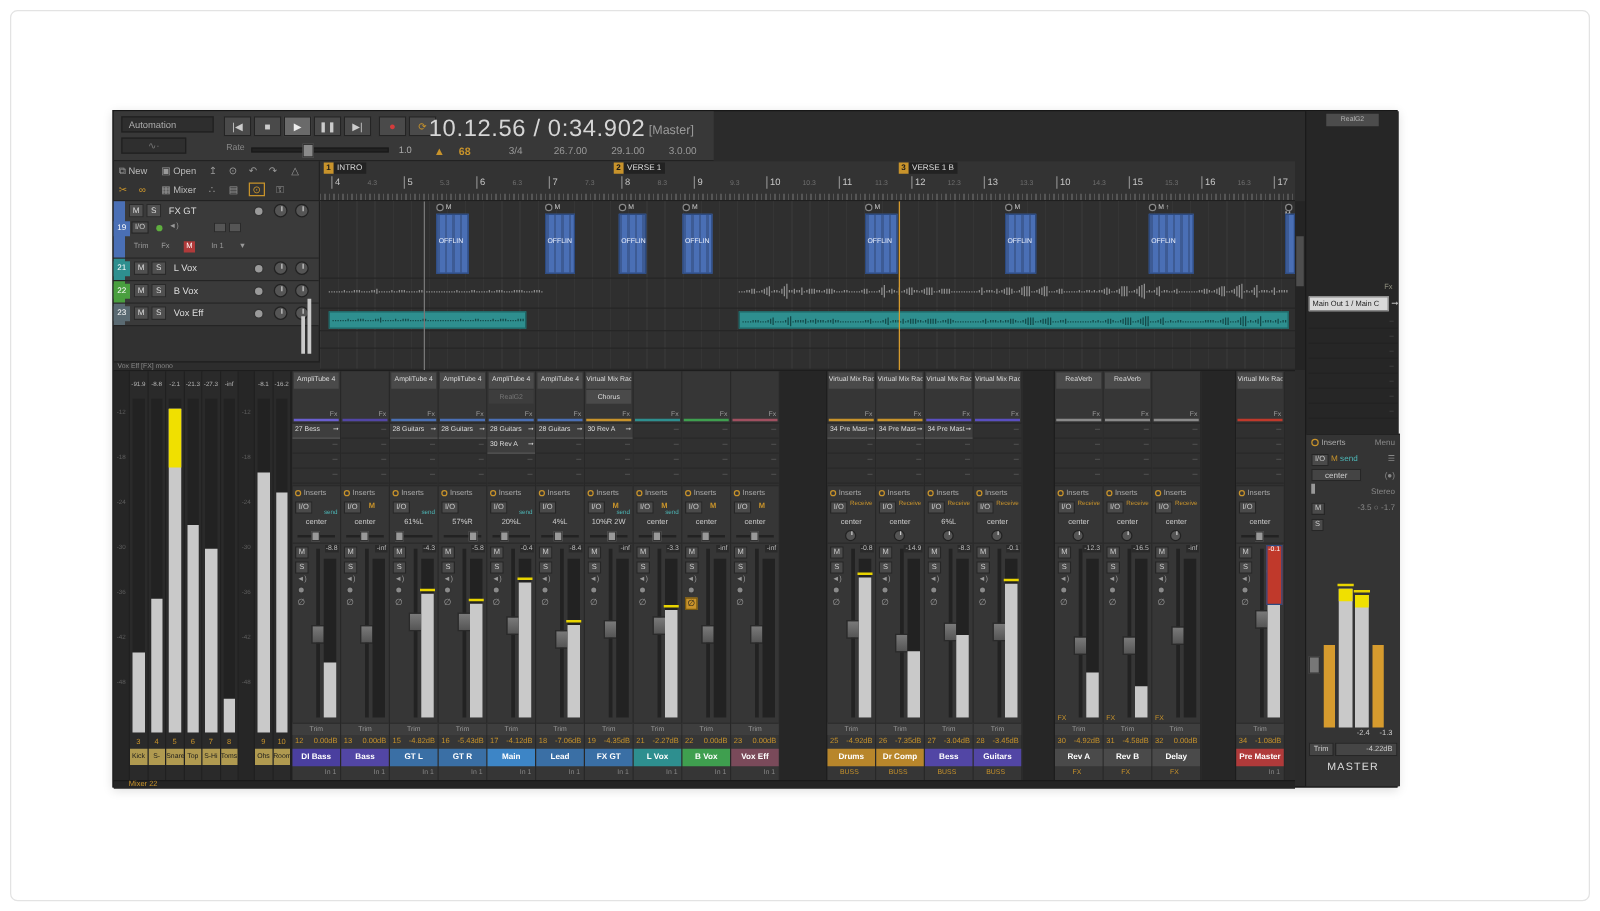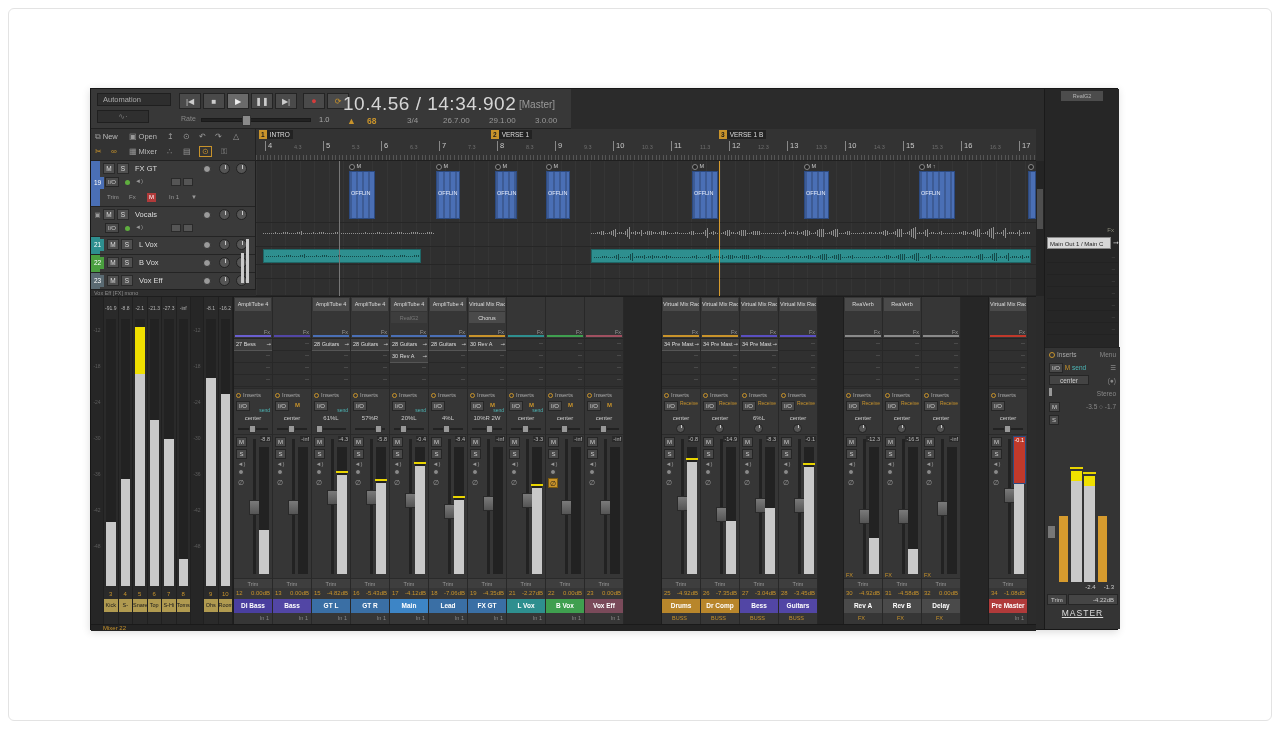--- a/index.html
+++ b/index.html
@@ -104,21 +104,21 @@
   .mbar.or { width:9px; background:#d69b2e; }
   .mbar.gr { width:11px; background:#c9c9c9; }
   .ycap { position:absolute; top:0; left:0; right:0; height:10px; background:#f0e000; }
   .pkdash { position:absolute; top:-4px; left:-1px; right:-1px; height:2px; background:#e8d400; }
   .mfader { position:absolute; left:-4px; top:52%; width:9px; height:14px; background:#777; border:1px solid #333; }
   .mpeaks { position:absolute; left:0; top:236px; width:100%; font-size:6px; color:#ccc; text-align:right; padding-right:6px; }
   .mpeaks span { margin-left:8px; }
   .mtrim { position:absolute; left:2px; top:246px; width:71px; height:11px; display:flex; gap:1px; }
   .mtrim div { background:#454545; border:1px solid #262626; font-size:6px; color:#ccc; line-height:10px; padding:0 3px; }
   .mtrim .v { flex:1; text-align:right; }
-  .mname { position:absolute; left:0; top:260px; width:100%; text-align:center; color:#ddd; font-size:8.5px; letter-spacing:1px;text-decoration:underline; }
+  .mname { position:absolute; left:0; top:260px; width:100%; text-align:center; color:#ddd; font-size:8.5px; letter-spacing:1px; }
 
   
   .mixer { position:absolute; left:0; top:207px; width:945px; height:328px; background:#2c2c2c; border-top:1px solid #1d1d1d; display:flex; }
   .bank { position:relative; width:143px; background:#262626; border-right:1px solid #1d1d1d; flex:none; display:flex; }
   .bcol { position:relative; flex:none; border-right:1px solid #202020; }
   .bcol.meterch { width:14.5px; background:#2a2a2a; }
   .bcol.scale { width:13px; background:#262626; }
   .bdb { position:absolute; top:8px; left:0; width:100%; text-align:center; color:#b5b5b5; font-size:5px; }
   .bmeterarea { position:absolute; left:2px; right:2px; top:22px; bottom:38px; background:#222; }
   .bbar { position:absolute; left:0; right:0; bottom:0; background:#c9c9c9; }
@@ -193,21 +193,21 @@
     <div class="tbtn play" style="left:136px">▶</div>
     <div class="tbtn" style="left:160px">❚❚</div>
     <div class="tbtn" style="left:184px">▶|</div>
     <div class="tbtn rec" style="left:212px">●</div>
     <div class="tbtn loop" style="left:236px">⟳</div>
     <div class="ratelbl">Rate</div>
     <div class="ratetrack">
         <div class="ratethumb"></div>
       </div>
     <div class="rateval">1.0</div>
-    <div class="bigtime">10.4.56 / 14:34.902</div>
+    <div class="bigtime">10.12.56 / 0:34.902</div>
     <div class="playstate">[Master]</div>
     <div class="metro">▲</div>
     <div class="bpm">68</div>
     <div class="tsig">3/4</div>
     <div class="tpos1">26.7.00</div>
     <div class="tpos2">29.1.00</div>
     <div class="tpos3">3.0.00</div>
   </div>
 
   <div class="toolbar">
@@ -935,35 +935,20 @@
         <div class="smalltxt" style="left: 44px; top: 17px;">◄)</div>
         <div class="mrect" style="left: 80px; top: 17px;"></div>
         <div class="mrect" style="left: 92px; top: 17px;"></div>
         <div class="smalltxt" style="left: 16px; top: 33px;">Trim</div>
         <div class="smalltxt" style="left: 38px; top: 33px;">Fx</div>
         <div class="redm" style="left: 56px; top: 32px;">M</div>
         <div class="smalltxt" style="left: 78px; top: 33px;">In 1</div>
         <div class="smalltxt" style="left: 100px; top: 33px;">▼</div>
         <div class="numtab" style="background: rgb(74, 111, 181); top: 16px; color: rgb(255, 255, 255);">19</div>
       </div>
-      <div class="trow" style="height: 30px;">
-        <div class="ctab" style="background: rgb(58, 58, 58);"></div>
-        <div class="numtab" style="color: rgb(153, 153, 153);">▣</div>
-        <div class="msbtn" style="left: 12px;">M</div>
-        <div class="msbtn" style="left: 26px;">S</div>
-        <div class="tname" style="left: 44px;">Vocals</div>
-        <div class="recdot" style="left: 112px;"></div>
-        <div class="knob" style="left: 128px; top: 2px;"></div>
-        <div class="knob" style="left: 145px; top: 2px;"></div>
-        <div class="iobtn" style="left: 14px; top: 16px;">I/O</div>
-        <div class="grndot" style="left: 34px; top: 19px;"></div>
-        <div class="smalltxt" style="left: 44px; top: 17px;">◄)</div>
-        <div class="mrect" style="left: 80px; top: 17px;"></div>
-        <div class="mrect" style="left: 92px; top: 17px;"></div>
-      </div>
       <div class="trow" style="height: 18px;">
         <div class="ctab" style="background: rgb(46, 143, 143);"></div>
         <div class="msbtn" style="left: 16px;">M</div>
         <div class="msbtn" style="left: 30px;">S</div>
         <div class="tname" style="left: 48px;">L Vox</div>
         <div class="recdot" style="left: 112px;"></div>
         <div class="knob" style="left: 128px; top: 2px;"></div>
         <div class="knob" style="left: 145px; top: 2px;"></div>
         <div class="numtab" style="background: rgb(46, 143, 143);">21</div>
       </div>

